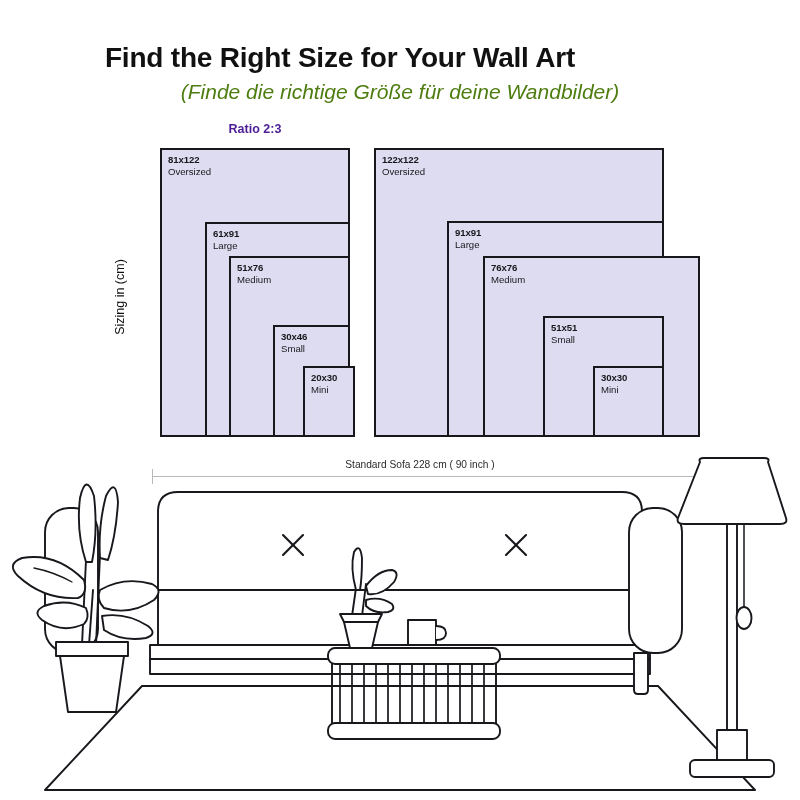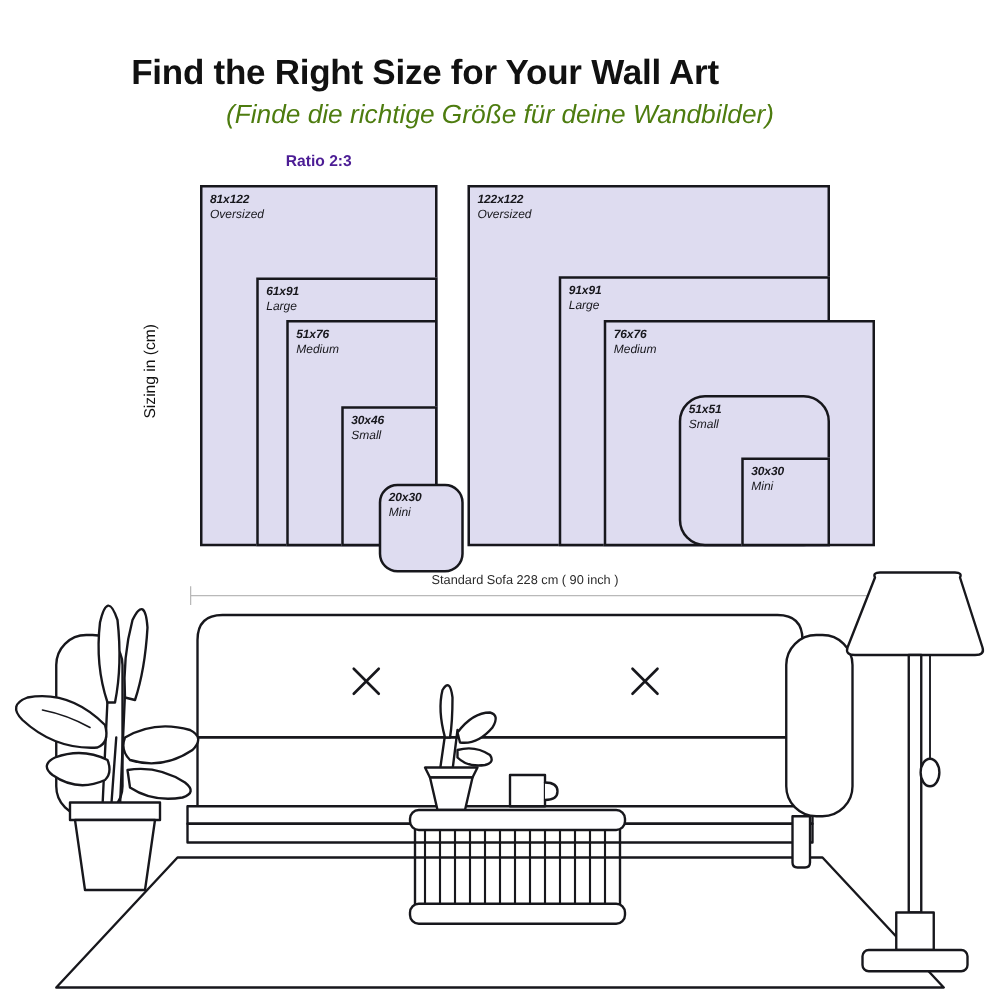--- a/index.html
+++ b/index.html
@@ -53,21 +53,20 @@
     position:absolute;
     background:#dedcf0;
     border:2.2px solid #17171c;
     box-sizing:border-box;
   }
   .size-box .lbl{
     position:absolute;left:6px;top:4px;
     font-size:9.6px;line-height:12.2px;
     color:#17171c;
     white-space:nowrap;
-    font-style:italic;
   }
   .size-box .lbl .dim{display:block;font-weight:600;letter-spacing:-0.1px;}
   .size-box .lbl .nm{display:block;}
 
   
   .measure-label{
     position:absolute;
     left:240px;top:459px;width:360px;
     text-align:center;
     font-size:10.2px;color:#2b2b2b;
@@ -114,21 +113,21 @@
       <span class="dim">51x76</span>
       <span class="nm">Medium</span>
     </span>
   </div>
   <div class="size-box" style="left:273px;top:325px;width:77px;height:112px;">
     <span class="lbl">
       <span class="dim">30x46</span>
       <span class="nm">Small</span>
     </span>
   </div>
-  <div class="size-box" style="left:303px;top:387px;width:68px;height:71px;border-radius:15px;">
+  <div class="size-box" style="left:303px;top:366px;width:52px;height:71px;">
     <span class="lbl">
       <span class="dim">20x30</span>
       <span class="nm">Mini</span>
     </span>
   </div>
 
   <div class="size-box" style="left:374px;top:148px;width:290px;height:289px;">
     <span class="lbl">
       <span class="dim">122x122</span>
       <span class="nm">Oversized</span>
@@ -139,21 +138,21 @@
       <span class="dim">91x91</span>
       <span class="nm">Large</span>
     </span>
   </div>
   <div class="size-box" style="left:483px;top:256px;width:217px;height:181px;">
     <span class="lbl">
       <span class="dim">76x76</span>
       <span class="nm">Medium</span>
     </span>
   </div>
-  <div class="size-box" style="left:543px;top:316px;width:121px;height:121px;border-radius:21px;">
+  <div class="size-box" style="left:543px;top:316px;width:121px;height:121px;">
     <span class="lbl">
       <span class="dim">51x51</span>
       <span class="nm">Small</span>
     </span>
   </div>
   <div class="size-box" style="left:593px;top:366px;width:71px;height:71px;">
     <span class="lbl">
       <span class="dim">30x30</span>
       <span class="nm">Mini</span>
     </span>

